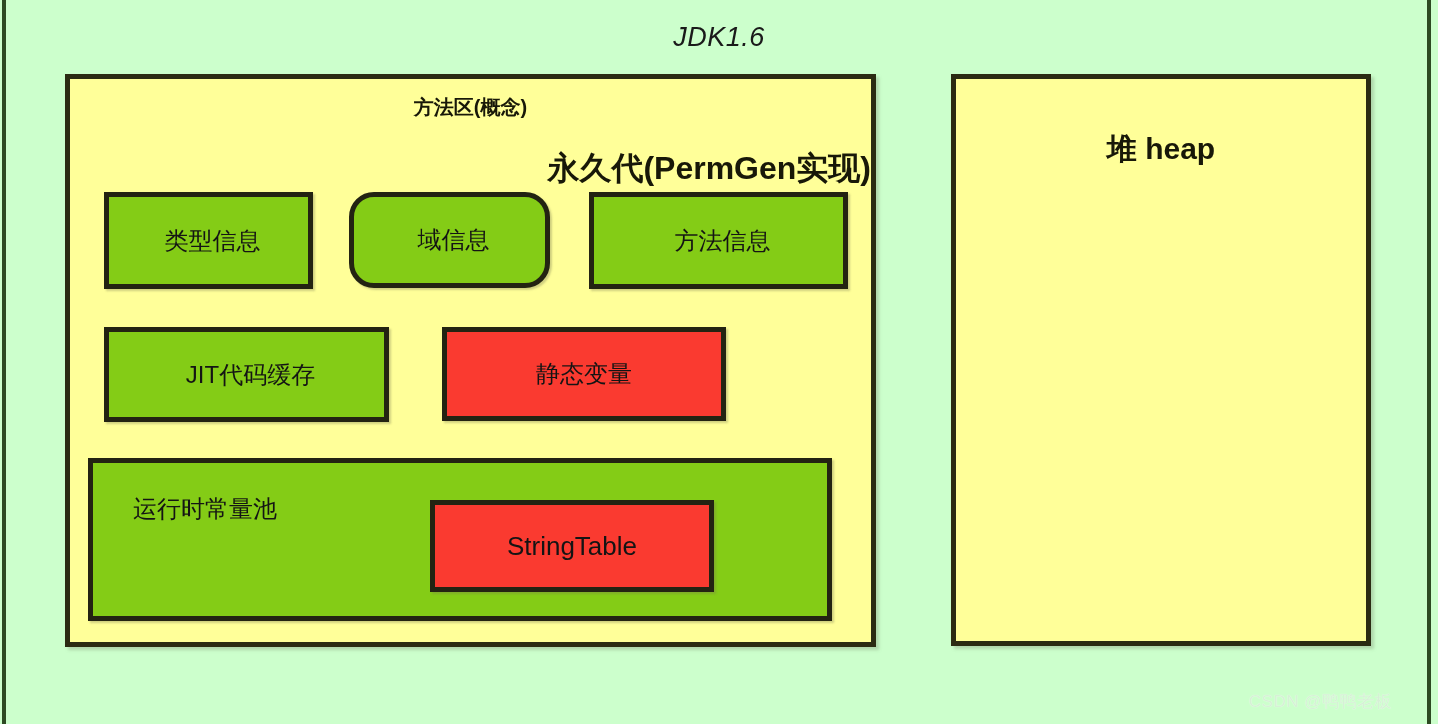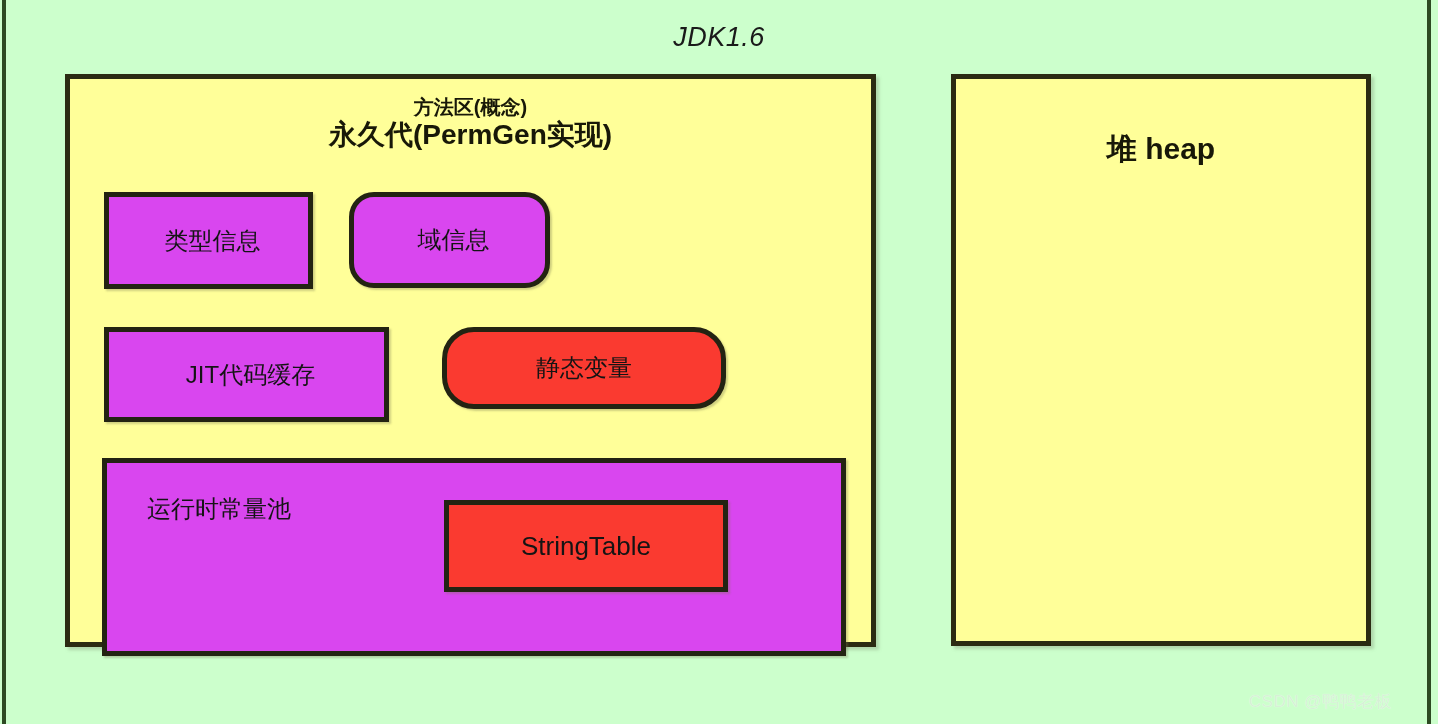--- a/index.html
+++ b/index.html
@@ -62,53 +62,53 @@
 
   .region-title {
     position: absolute;
     left: 0;
     width: 100%;
     text-align: center;
     font-weight: bold;
     color: #181808;
   }
   #method-title-1 { top: 15px;  font-size: 20px; }
-  #method-title-2 { top: 37px;  font-size: 28px; }
+  #method-title-2 { top: 68px;  font-size: 32px; text-align: right; }
   #heap-title     { top: 50px;  font-size: 30px; }
 
   
   .block {
     position: absolute;
     box-sizing: border-box;
     border: 5px solid #232312;
     display: flex;
     align-items: center;
     justify-content: center;
     font-size: 24px;
     color: #141414;
     box-shadow: 2px 2px 2px rgba(120,120,80,0.35);
   }
-  .block.green { background: #d946ef; padding-left: 8px; }
+  .block.green { background: #84cc16; padding-left: 8px; }
   .block.red   { background: #fa3a30; }
 
   
   #blk-type     { left: 34px;  top: 113px; width: 209px; height: 97px; }
   #blk-field    { left: 279px; top: 113px; width: 201px; height: 96px; border-radius: 25px; }
   #blk-method   { left: 519px; top: 113px; width: 259px; height: 97px; }
 
   
   #blk-jit      { left: 34px;  top: 248px; width: 285px; height: 95px; }
-  #blk-static   { left: 372px; top: 248px; width: 284px; height: 82px; border-radius: 32px; }
+  #blk-static   { left: 372px; top: 248px; width: 284px; height: 94px; }
 
   
   #blk-rcp {
-    left: 32px;
+    left: 18px;
     top: 379px;
     width: 744px;
-    height: 198px;
+    height: 163px;
     display: block;
   }
   #rcp-label {
     position: absolute;
     left: 40px;
     top: 30px;
     font-size: 24px;
     color: #141414;
   }
   #blk-stringtable {
@@ -142,20 +142,21 @@
   <div id="method-area" class="region">
 
     <div id="method-title-1" class="region-title">方法区(概念)</div>
 
     <div id="method-title-2" class="region-title">永久代(PermGen实现)</div>
 
     <div id="blk-type" class="block green">类型信息</div>
 
     <div id="blk-field" class="block green">域信息</div>
 
+    <div id="blk-method" class="block green">方法信息</div>
 
     <div id="blk-jit" class="block green">JIT代码缓存</div>
 
     <div id="blk-static" class="block red">静态变量</div>
 
     <div id="blk-rcp" class="block green">
 
       <div id="rcp-label">运行时常量池</div>
 
       <div id="blk-stringtable" class="block red">StringTable</div>

